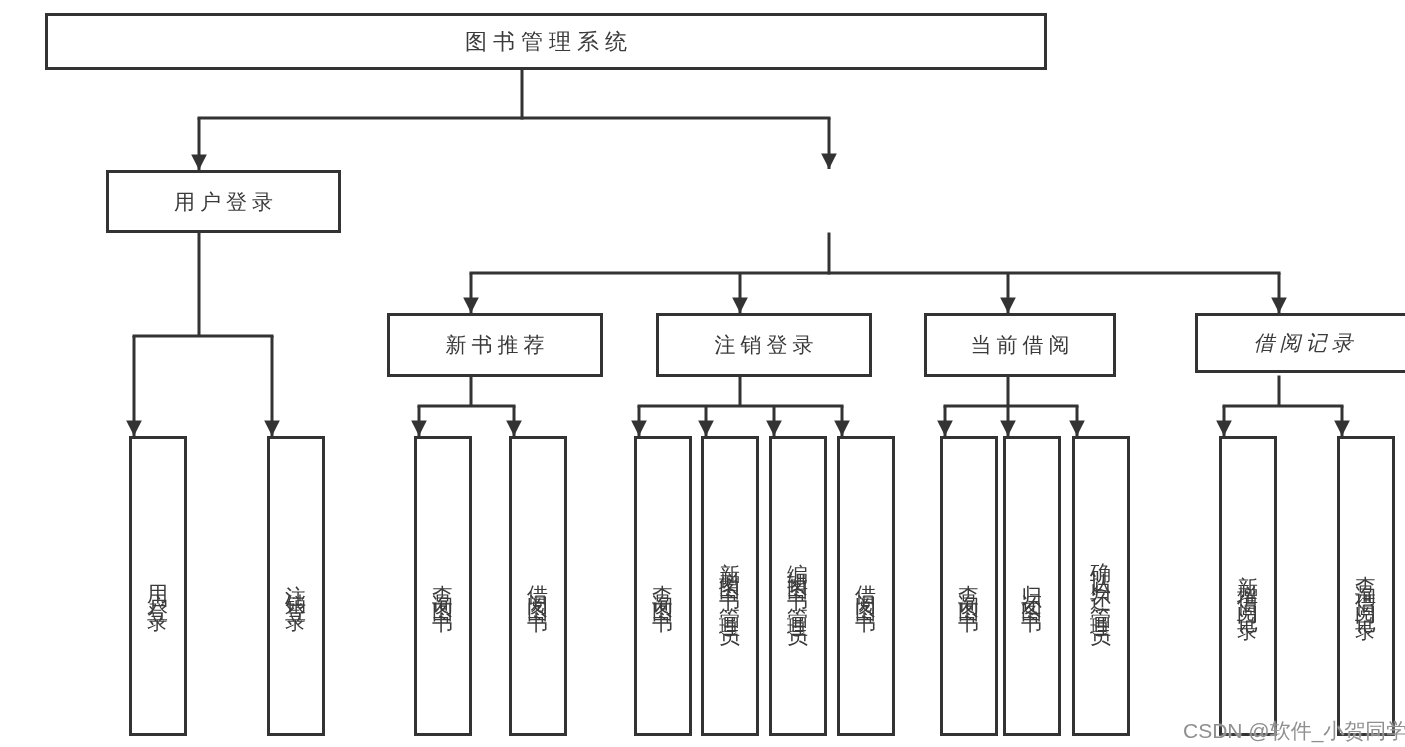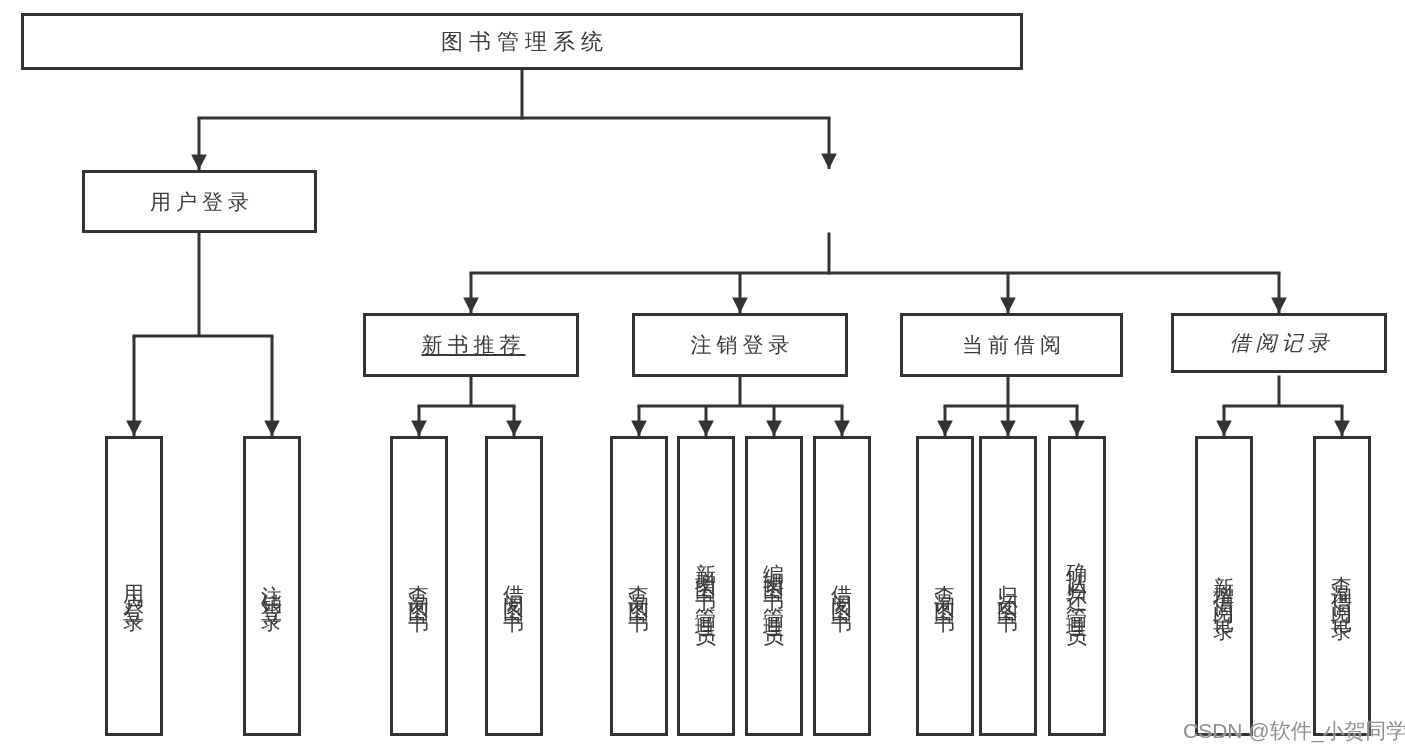--- a/index.html
+++ b/index.html
@@ -22,20 +22,21 @@
   .connectors path.bone{stroke-linecap:square;}
   .connectors marker path{fill:var(--line);stroke:none;}
   .node{
     position:absolute;
     box-sizing:border-box;
     background:var(--background);
     border:3px solid var(--border);
     display:flex;align-items:center;justify-content:center;
     color:var(--text);
     white-space:nowrap;
+    margin-left:24px;
   }
   .node.root-box{font-size:22px;letter-spacing:6px;text-indent:6px;}
   .node.h-box{font-size:21px;letter-spacing:5px;text-indent:5px;}
   .node.leaf{width:58px;height:300px;top:436px;}
   .leaf .vtext{
     writing-mode:vertical-rl;
     text-orientation:mixed;
     font-size:21px;
     letter-spacing:9px;
     line-height:1.1;
@@ -90,23 +91,23 @@
     <path d="M1008 406 V436" marker-end="url(#arrow)"></path>
     <path d="M1077 406 V436" marker-end="url(#arrow)"></path>
     <path d="M1224 406 V436" marker-end="url(#arrow)"></path>
     <path d="M1342 406 V436" marker-end="url(#arrow)"></path>
   </svg>
 
   <div class="node root-box" style="left:21px;top:13px;width:1002px;height:57px;">图书管理系统</div>
 
   <div class="node h-box" style="left:82px;top:170px;width:235px;height:63px;">用户登录</div>
 
-  <div class="node h-box" style="left:363px;top:313px;width:216px;height:64px;text-decoration:underline;">新书推荐</div>
+  <div class="node h-box" style="left:363px;top:313px;width:216px;height:64px;">新书推荐</div>
   <div class="node h-box" style="left:632px;top:313px;width:216px;height:64px;">注销登录</div>
-  <div class="node h-box" style="left:900px;top:313px;width:223px;height:64px;">当前借阅</div>
+  <div class="node h-box" style="left:900px;top:313px;width:192px;height:64px;">当前借阅</div>
   <div class="node h-box" style="left:1171px;top:313px;width:216px;height:60px;font-style:italic;">借阅记录</div>
 
   <div class="node leaf" style="left:105px;">
     <span class="vtext">用户登录</span>
   </div>
   <div class="node leaf" style="left:243px;">
     <span class="vtext">注销登录</span>
   </div>
 
   <div class="node leaf" style="left:390px;">

